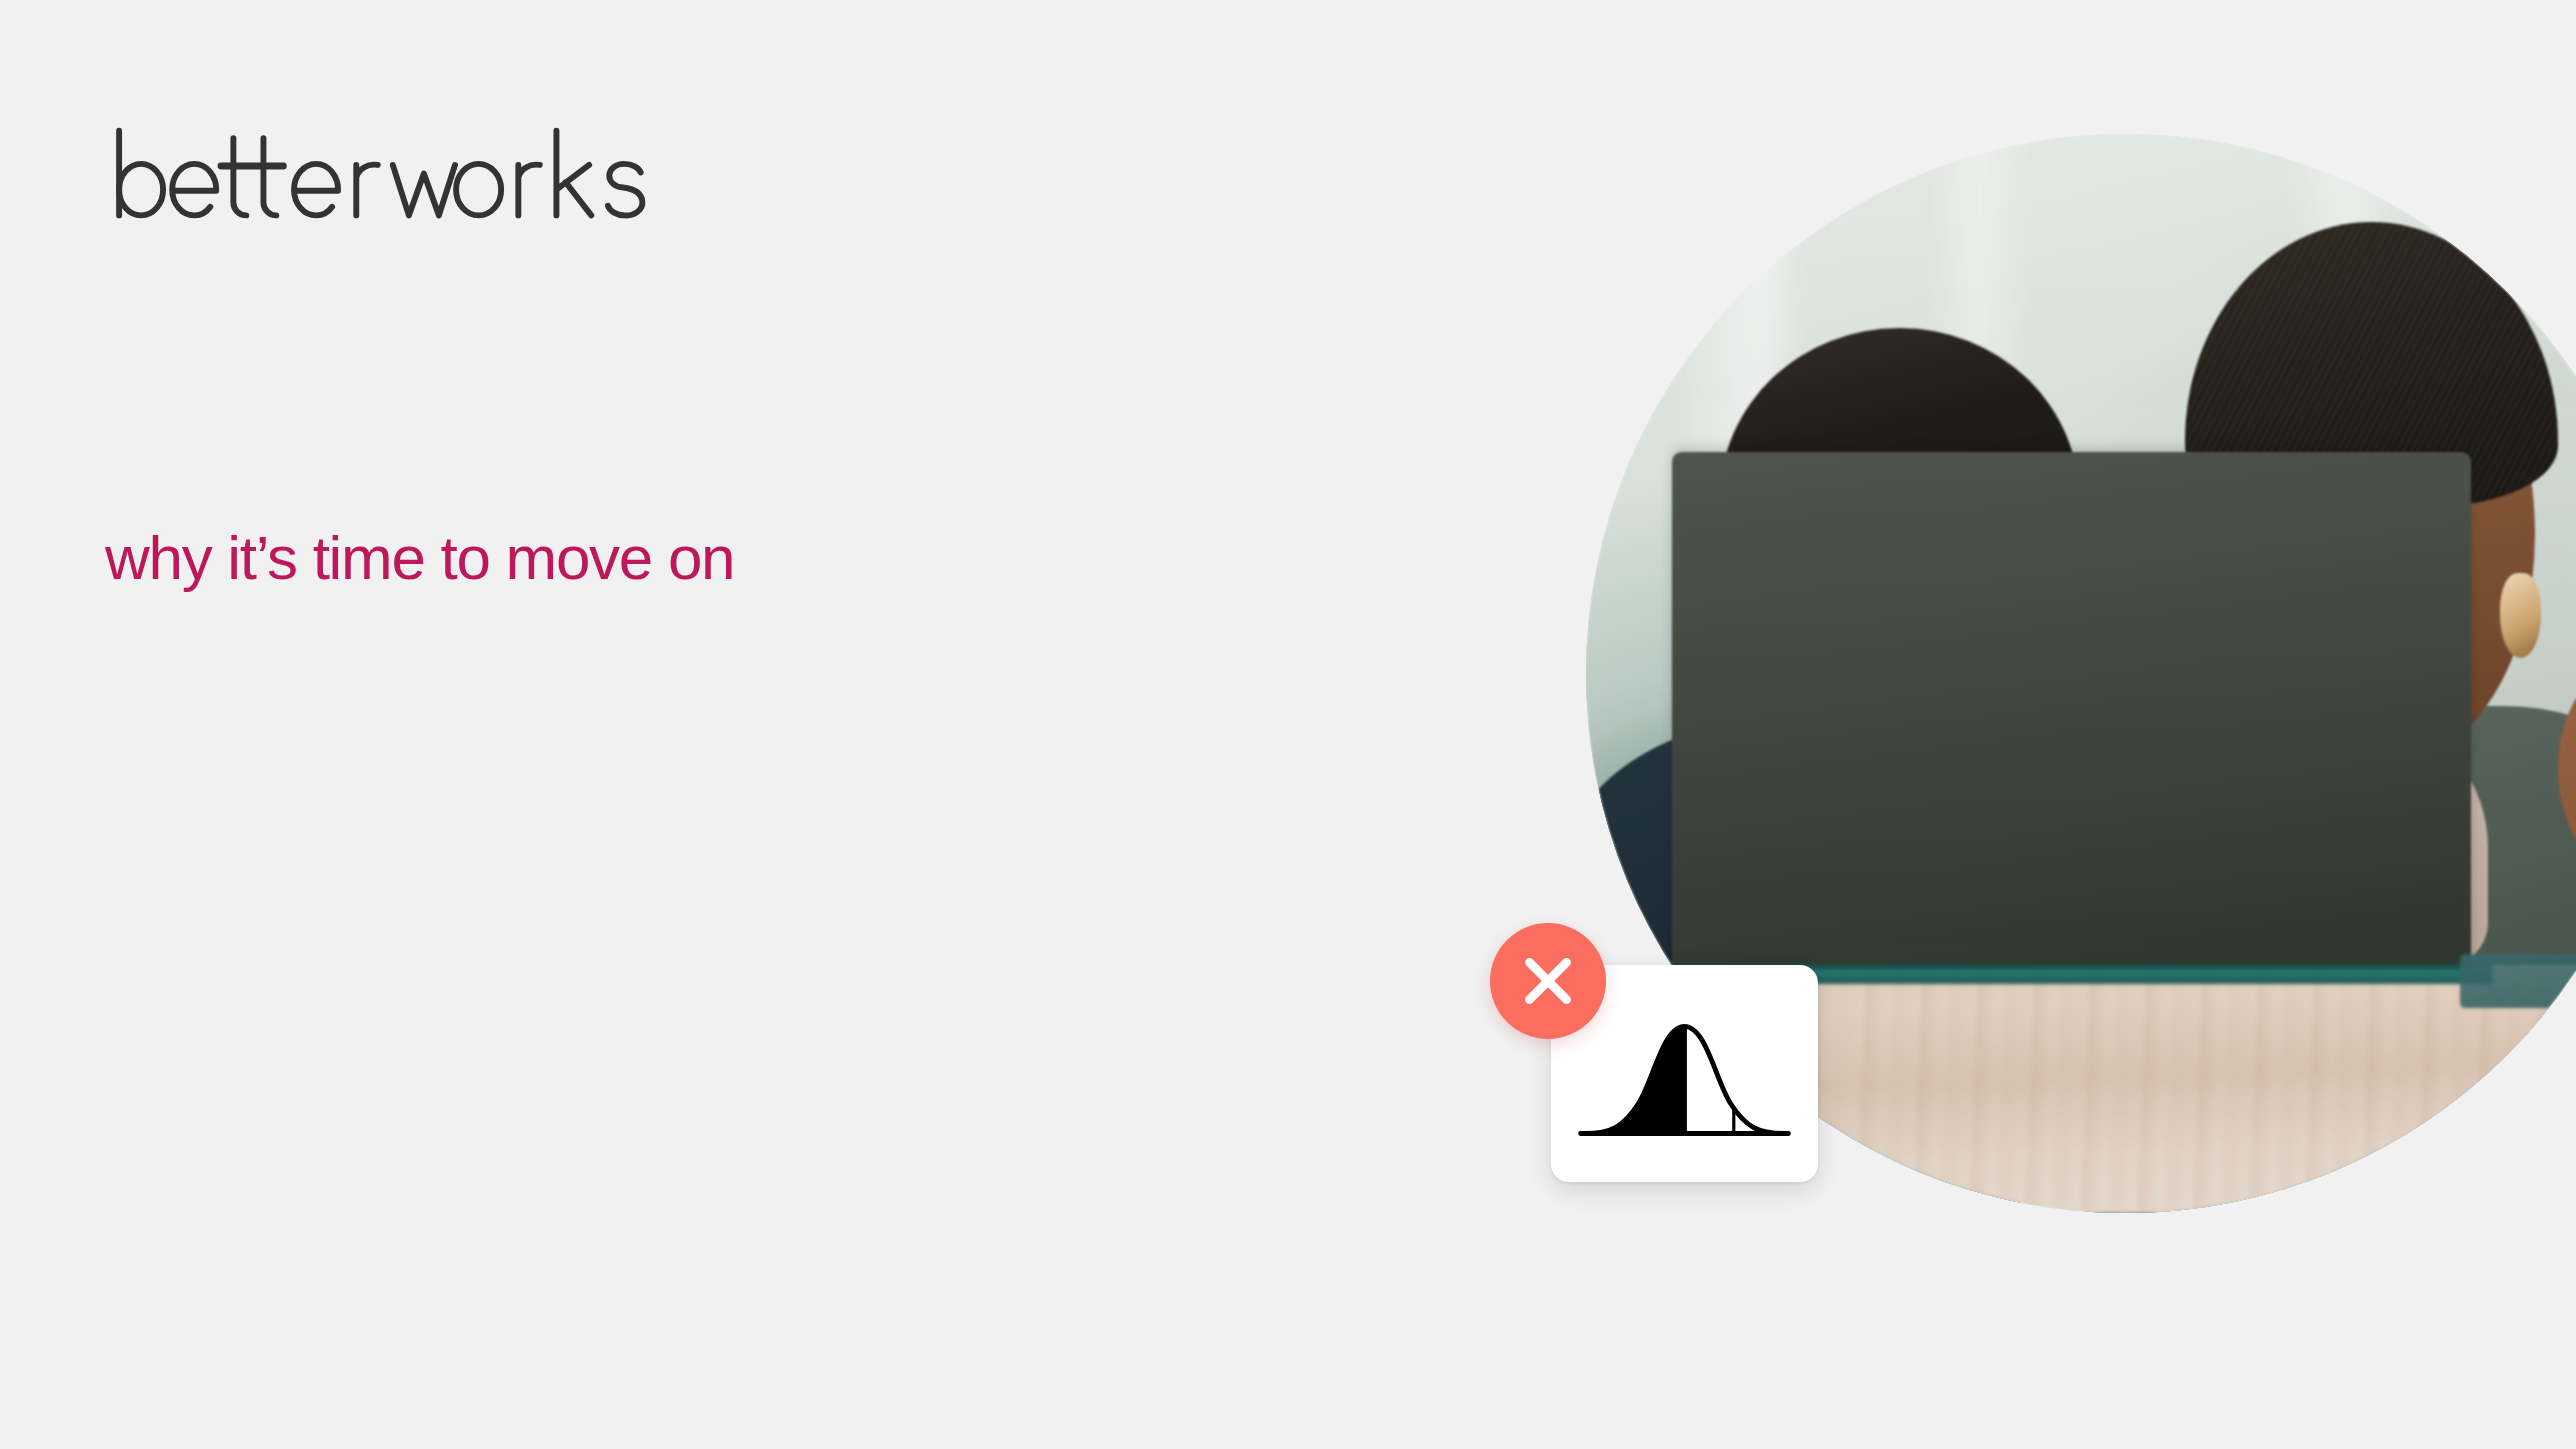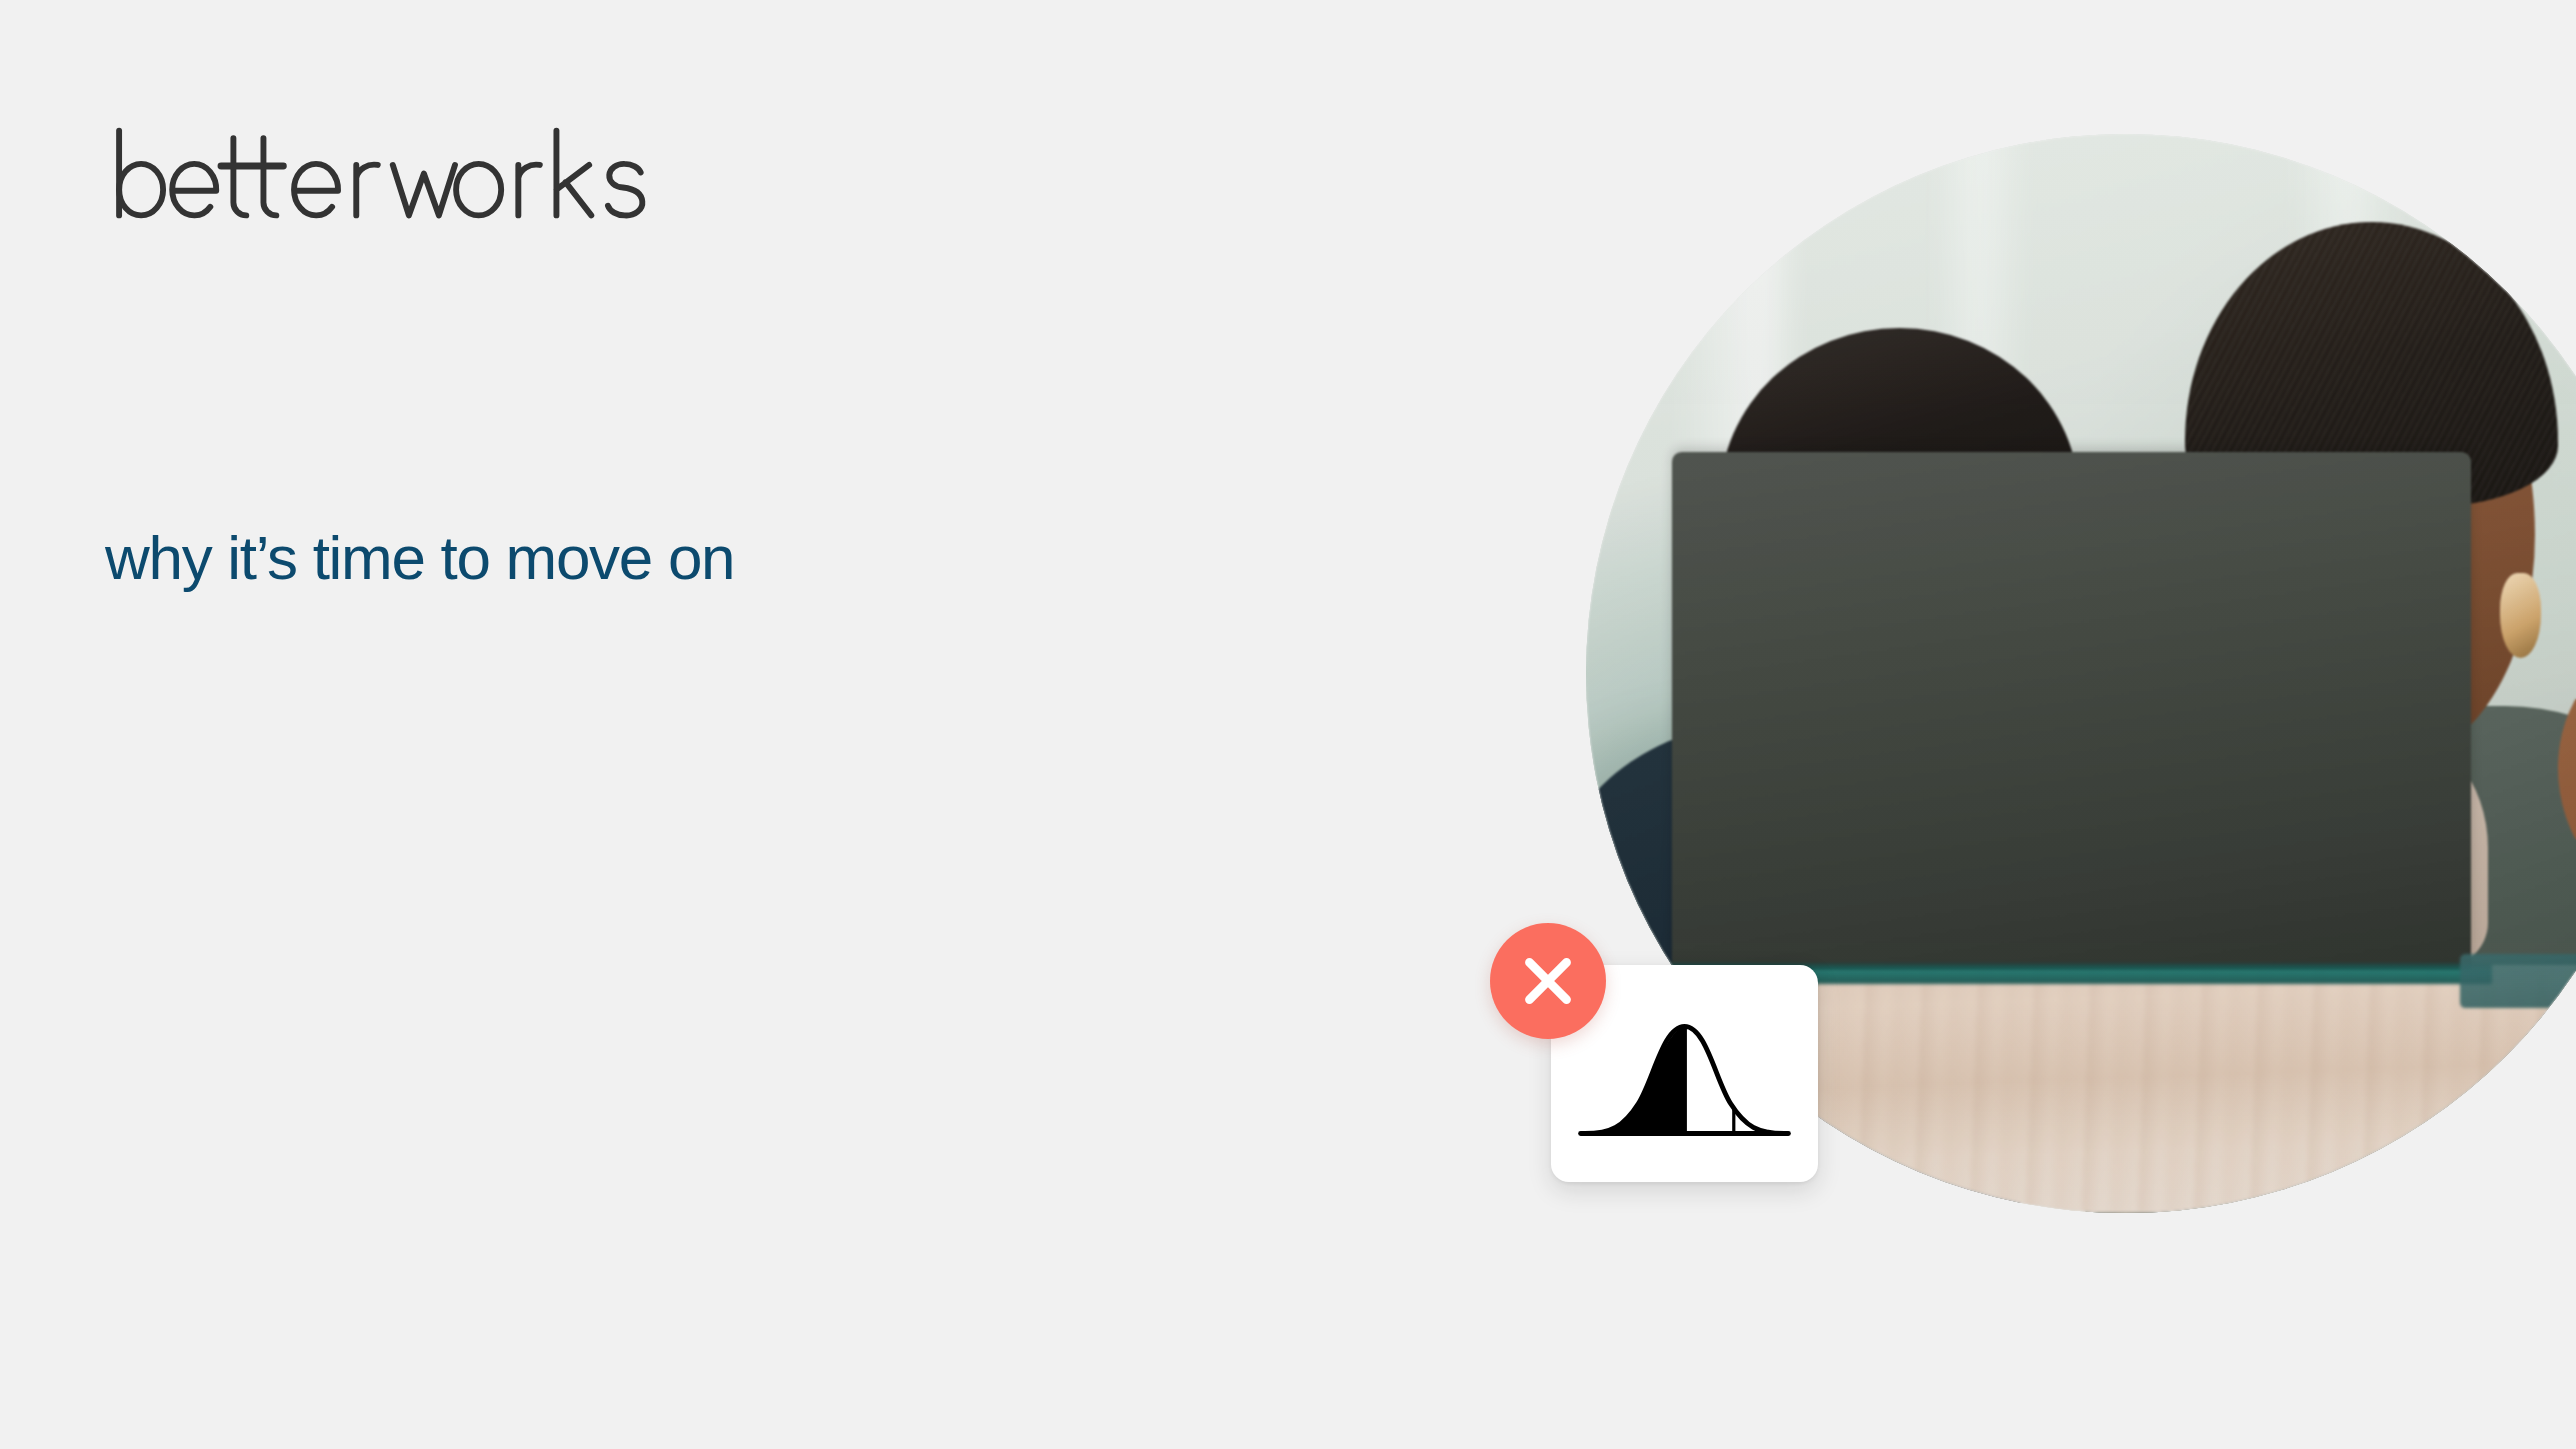--- a/index.html
+++ b/index.html
@@ -45,21 +45,21 @@
     letter-spacing:-2.4px;
     color:#333333;
     white-space:pre-line;
   }
   #subheadline {
     margin-top:23.6px;
     font-size:62px;
     font-weight:300;
     line-height:1.12;
     letter-spacing:-1.3px;
-    color:#0c4a6e;
+    color:#be185d;
   }
 
   
   #photo-circle {
     position:absolute;
     left:1586px;
     top:134px;
     width:1079px;
     height:1079px;
     border-radius:50%;

